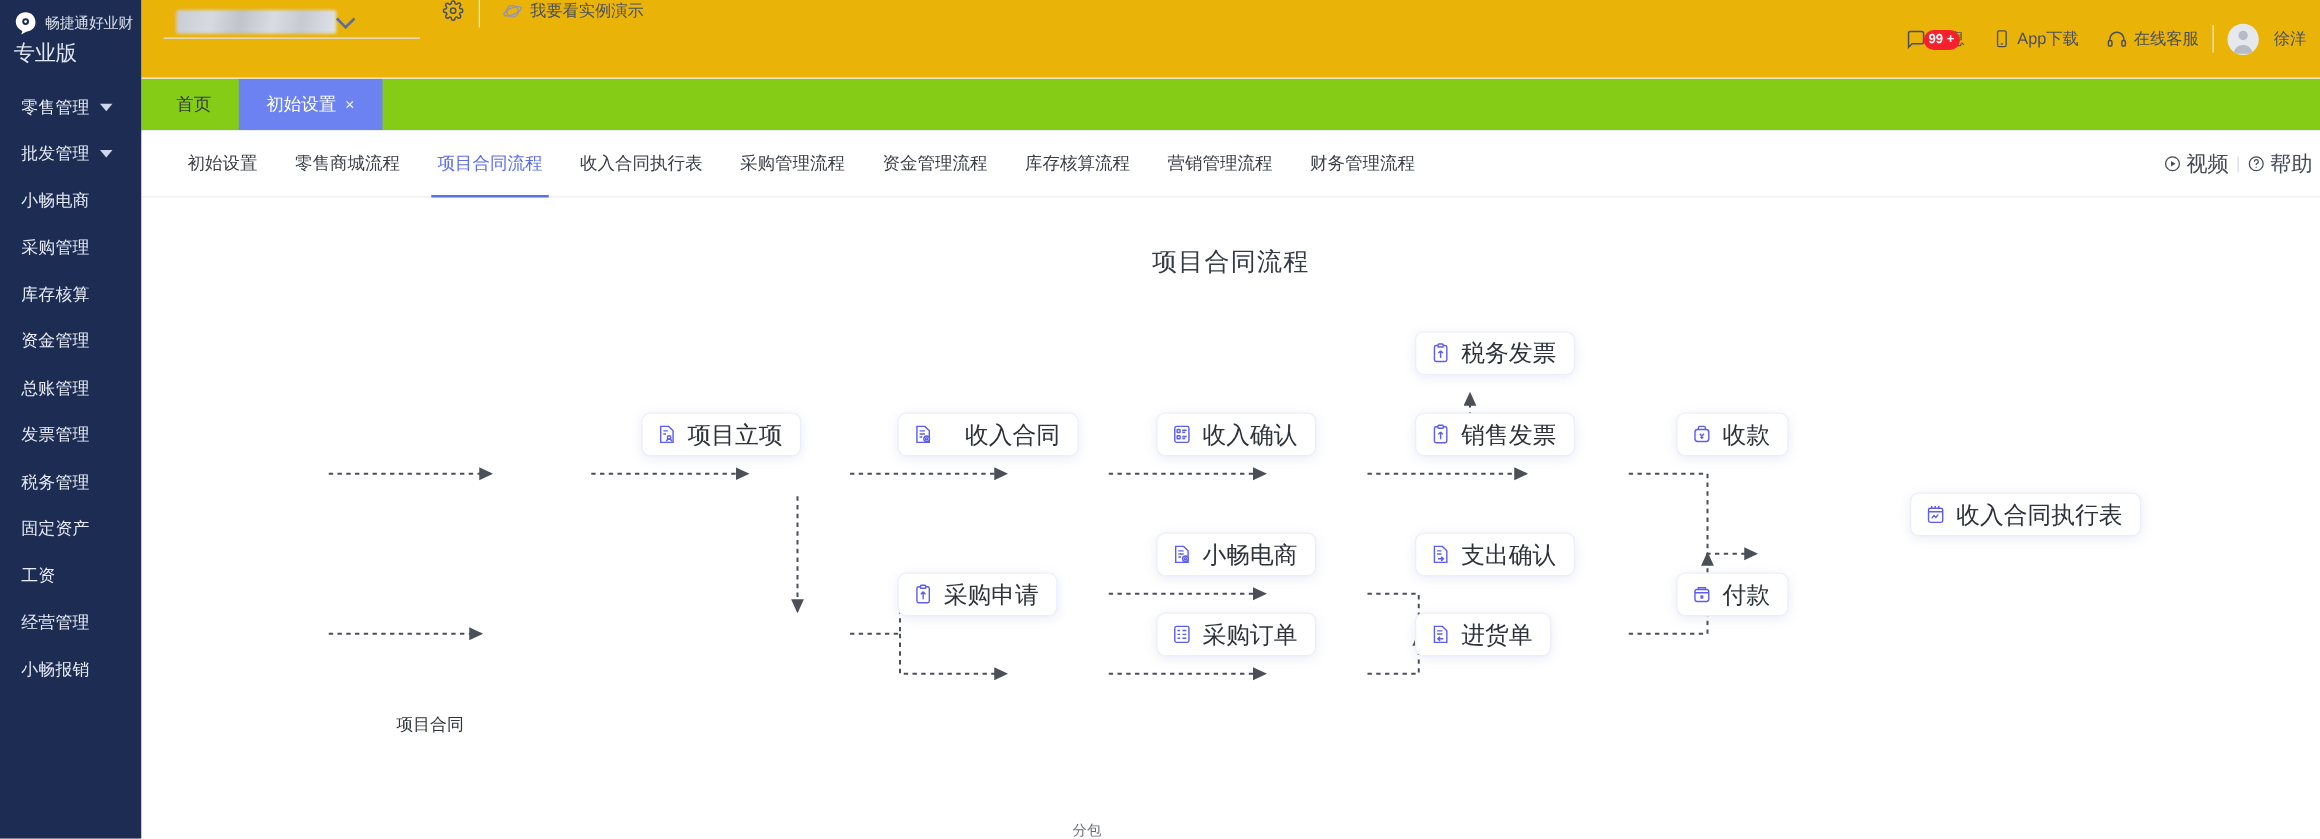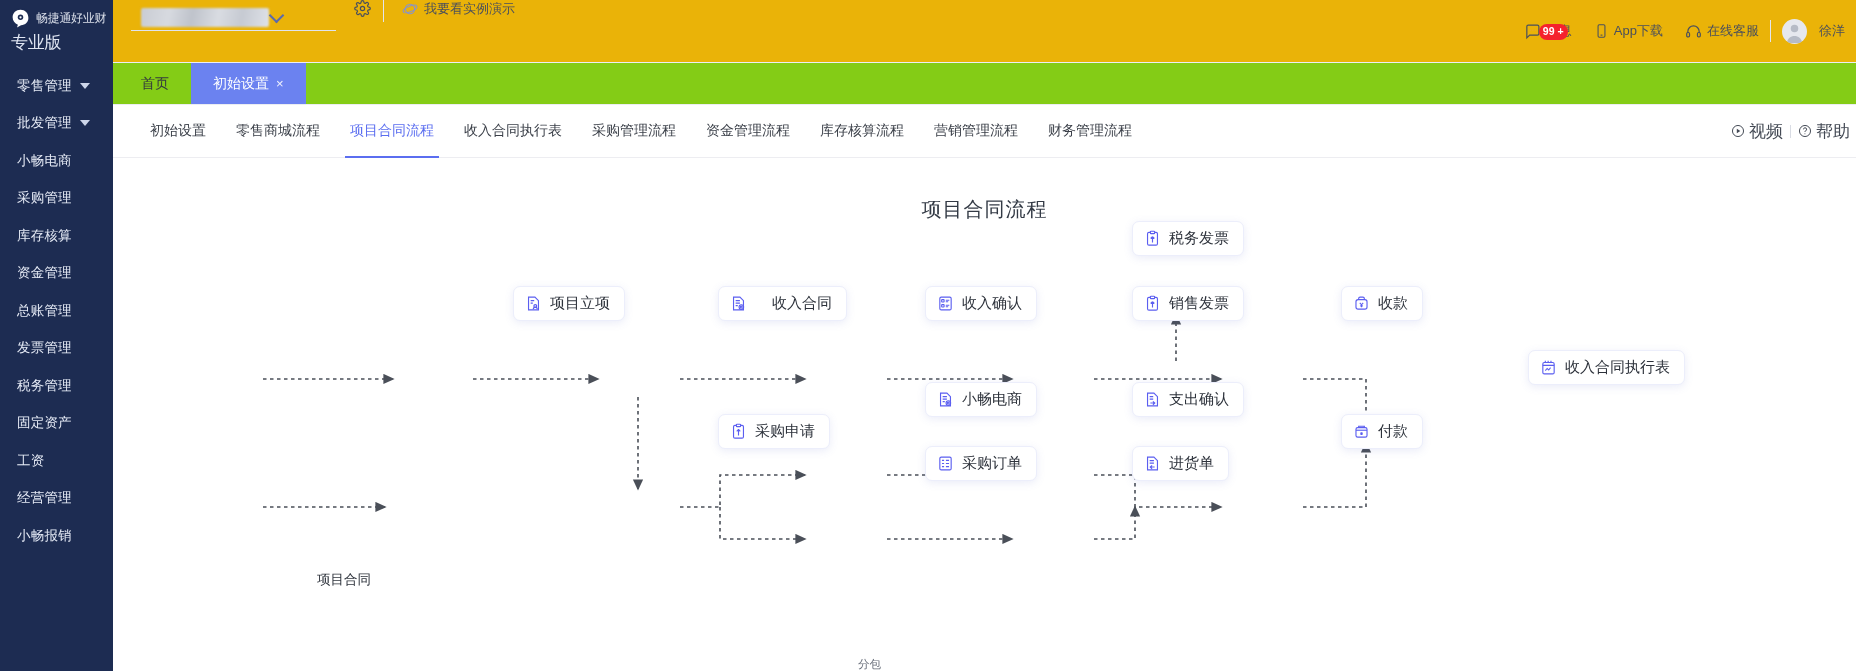--- a/index.html
+++ b/index.html
@@ -145,21 +145,21 @@
     pointer-events: none;
   }
   .lane-label {
     position: absolute; font-size: 13.5px; color: #2f343d; white-space: nowrap;
   }
   .node {
     position: absolute; display: flex; align-items: center; gap: 8px;
     height: 35px; padding: 0 14px 0 11px; background: #fff;
     border: 1px solid #eceefb; border-radius: 7px;
     box-shadow: 0 2px 9px rgba(90,106,200,.13);
-    font-size: 15px; color: #2d323b; white-space: nowrap; cursor: pointer;
+    font-size: 19px; color: #2d323b; white-space: nowrap; cursor: pointer; margin-top: 44px;
   }
   .node .ni { flex: 0 0 17px; display: flex; align-items: center; }
   .edge-label {
     position: absolute; font-size: 11.5px; color: #666c78; white-space: nowrap;
   }
 </style>
 </head>
 <body>
 
 <div class="app">

